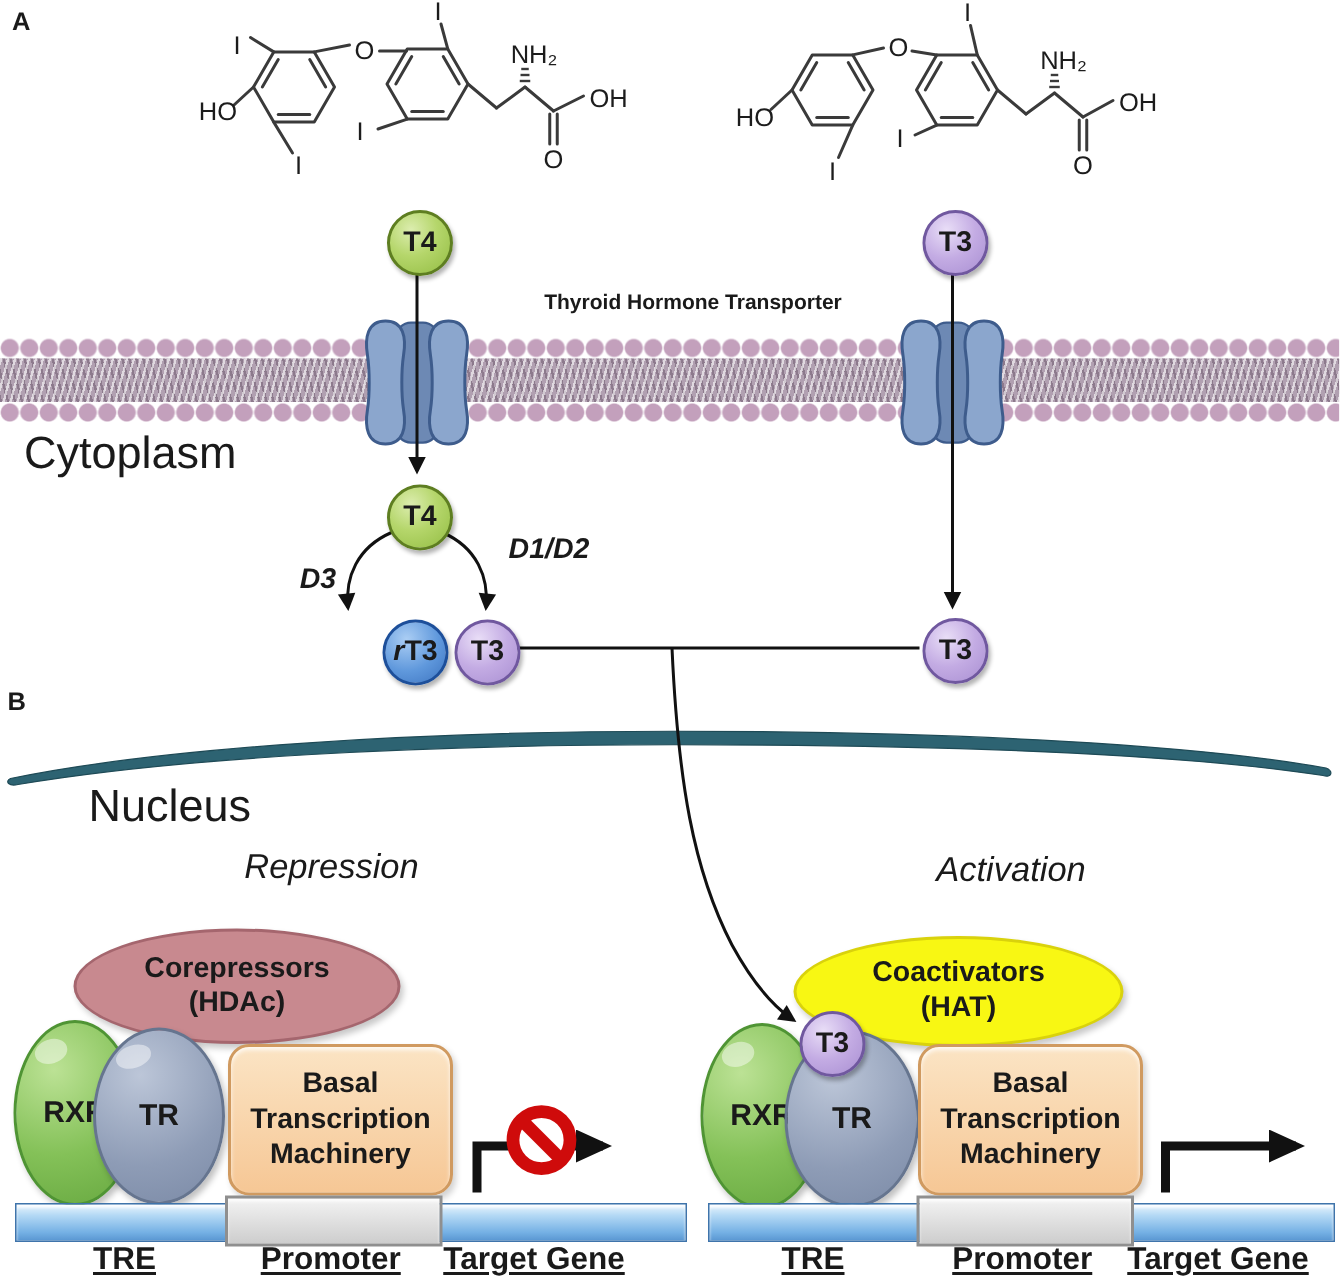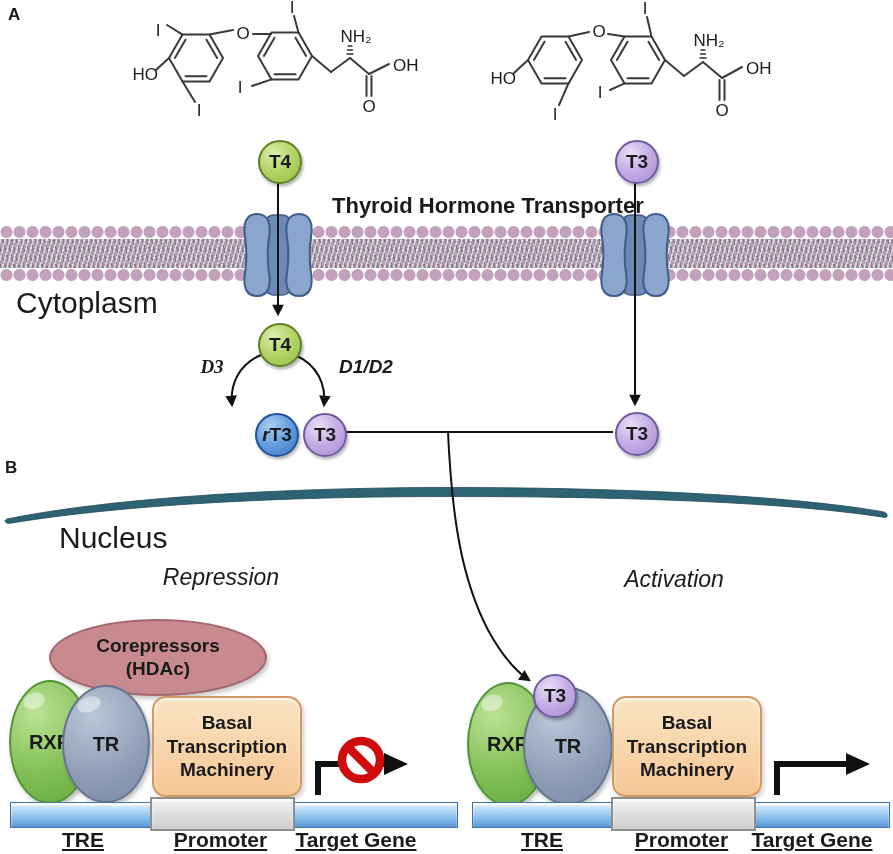--- a/index.html
+++ b/index.html
@@ -19,21 +19,21 @@
   .dash{stroke:#3a3a3a;stroke-width:1.6;}
   .atom{font-size:17px;fill:#1c1c1c;}
   .arrow{stroke:#111;stroke-width:2;fill:none;}
   .thick{stroke:#111;stroke-width:6;fill:none;}
   .chan{fill:#6d89b4;stroke:#3e5c8c;stroke-width:1.5;}
   .lobe{fill:#8ba6cd;stroke:#3e5c8c;stroke-width:2;}
   
   .lbl{z-index:3;white-space:nowrap;}
   .panel{font-weight:bold;font-size:17px;}
   .big{font-size:30px;}
-  .boldlbl{font-weight:bold;font-size:22px;margin-left:20px;}
+  .boldlbl{font-weight:bold;font-size:14px;}
   .ital{font-style:italic;font-size:23px;}
   .enz{font-style:italic;font-weight:bold;font-size:19px;text-align:center;}
   .ctr{text-align:center;}
   
   .ball{z-index:4;width:40px;height:40px;border-radius:50%;display:flex;align-items:center;justify-content:center;
         font-weight:bold;font-size:19px;box-shadow:1.5px 2.5px 3px rgba(0,0,0,.3);}
   .t4{background:radial-gradient(circle at 35% 28%,#dcedaf 0%,#b5d66b 45%,#93bd43 100%);border:2px solid #5e7e21;}
   .t3{background:radial-gradient(circle at 35% 28%,#e9def7 0%,#c3abe3 50%,#a98fd2 100%);border:2px solid #70589f;}
   .rt3{background:radial-gradient(circle at 35% 28%,#abcef4 0%,#5f98dc 55%,#3d74c0 100%);border:2px solid #1d4f9a;}
   
@@ -176,21 +176,21 @@
     <path class="thick" d="M 777,795 L 777,764 L 864,764" marker-end="url(#ahBig)"></path>
   </svg>
 
   <div class="abs lbl panel" style="left:8px;top:5px;">A</div>
   <div class="abs lbl boldlbl ctr" style="left:312px;top:193px;width:300px;">Thyroid Hormone Transporter</div>
   <div class="abs lbl big" style="left:16px;top:286px;">Cytoplasm</div>
   <div class="abs lbl panel" style="left:5px;top:458px;">B</div>
   <div class="abs lbl big" style="left:18px;top:521px;margin-left:41px;">Nucleus</div>
   <div class="abs lbl ital ctr" style="left:574px;top:566px;width:200px;">Activation</div>
   <div class="abs lbl ital ctr" style="left:121px;top:564px;width:200px;">Repression</div>
-  <div class="abs lbl enz" style="left:182px;top:356px;width:60px;font-family:Liberation Serif, serif;">D3</div>
+  <div class="abs lbl enz" style="left:182px;top:376px;width:60px;">D3</div>
   <div class="abs lbl enz" style="left:326px;top:356px;width:80px;">D1/D2</div>
 
   <div class="abs ball t4" style="left:258px;top:140px;">
       <span>T4</span>
     </div>
   <div class="abs ball t3" style="left:615px;top:140px;">
       <span>T3</span>
     </div>
   <div class="abs ball t4" style="left:258px;top:323px;">
       <span>T4</span>
@@ -219,20 +219,24 @@
     <span>Basal</span>
     <span>Transcription</span>
     <span>Machinery</span>
   </div>
   <div class="abs dna" style="left:10px;top:802px;width:446px;"></div>
   <div class="abs promo" style="left:150px;top:797px;width:141px;"></div>
   <div class="abs genelbl" style="left:33px;top:828px;width:100px;">TRE</div>
   <div class="abs genelbl" style="left:150px;top:828px;width:141px;">Promoter</div>
   <div class="abs genelbl" style="left:292px;top:828px;width:128px;">Target Gene</div>
 
+  <div class="abs ell coact" style="left:529px;top:624px;width:216px;height:70px;">
+    <span>Coactivators</span>
+    <span>(HAT)</span>
+  </div>
   <div class="blob rxr" style="left:467px;top:682px;width:78px;height:120px;">
       <span>RXR</span>
     </div>
   <div class="blob tr" style="left:523px;top:687px;width:86px;height:114px;">
       <span>TR</span>
     </div>
   <div class="abs ball t3" style="left:533px;top:674px;z-index:5;">
       <span>T3</span>
     </div>
   <div class="abs basal" style="left:612px;top:696px;width:146px;height:97px;">

